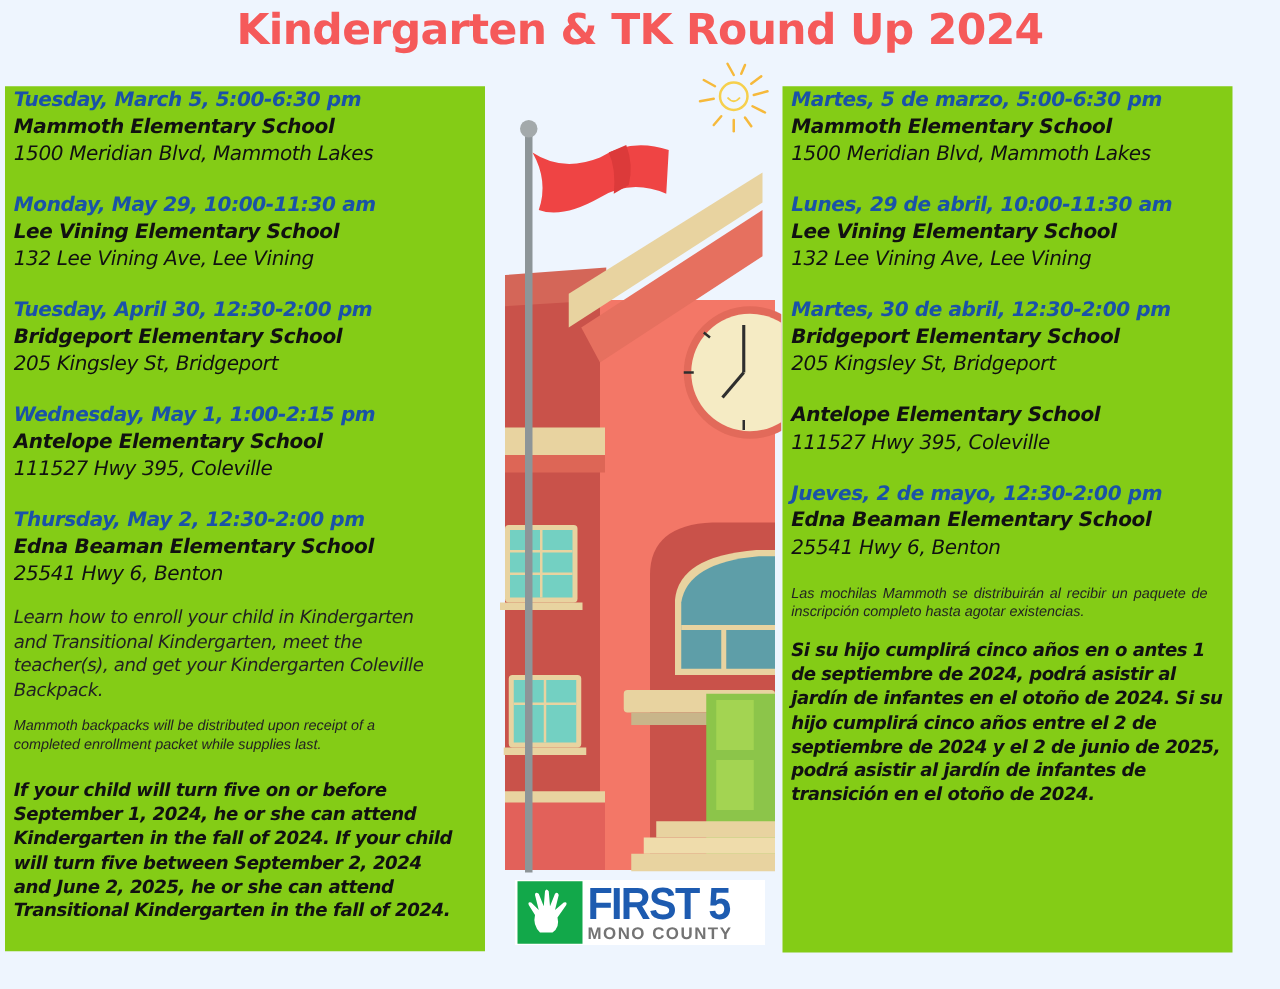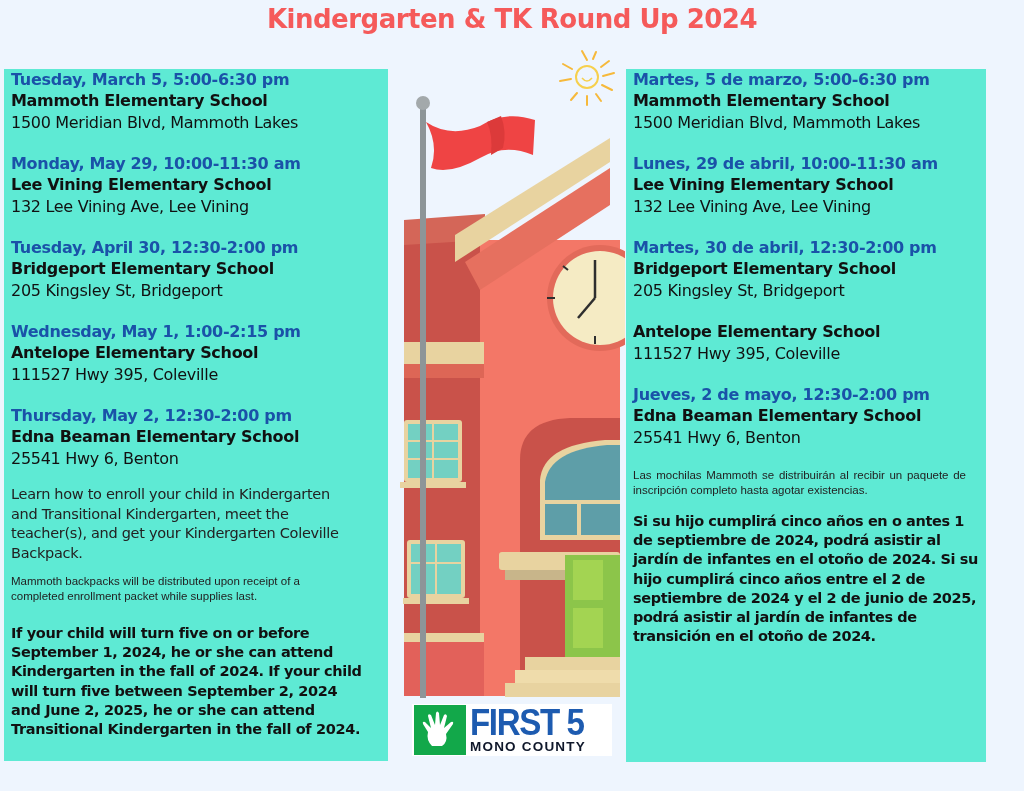--- a/index.html
+++ b/index.html
@@ -8,27 +8,28 @@
     background: #eef5fe;
     font-family: "Liberation Sans", "DejaVu Sans", sans-serif;
     color: #111;
     position: relative;
   }
   .title {
     position: absolute; left: 0; top: 4px; width: 1024px;
     text-align: center;
     font-family: "DejaVu Sans", sans-serif;
     font-weight: bold;
-    font-size: 26px;
+    font-size: 34px;
     letter-spacing: -0.5px;
     color: #f55a5a;
   }
   .panel {
     position: absolute;
-    background: #5eead4;
+    background: #84cc16;
+    font-style: italic;
   }
   .panel.left { left: 4px; top: 69px; width: 384px; height: 692px; padding: 0 0 0 7px; }
   .panel.right { left: 626px; top: 69px; width: 360px; height: 693px; padding: 0 0 0 7px; }
 
   .event { margin-bottom: 19px; }
   .left .event:first-child { margin-top: 0; }
   .event-date {
     color: #1a52a8;
     font-weight: bold;
     font-size: 16px;
@@ -86,21 +87,21 @@
     width: 52px; height: 50px; background: #12a84a; margin-left: 2px;
     display: flex; align-items: center; justify-content: center;
   }
   .logo-text { margin-left: 4px; display: flex; flex-direction: column; }
   .logo-main {
     color: #1d5bb0; font-weight: bold; font-size: 36px; line-height: 34px;
     font-family: "Liberation Sans", sans-serif; letter-spacing: -1.5px;
     transform: scaleX(0.92); transform-origin: left;
   }
   .logo-sub {
-    color: #0f172a; font-weight: bold; font-size: 13.5px; line-height: 14px;
+    color: #737373; font-weight: bold; font-size: 13.5px; line-height: 14px;
     font-family: "Liberation Sans", sans-serif; letter-spacing: 1.2px;
   }
 </style>
 </head>
 <body>
 
 <h1 class="title">Kindergarten &amp; TK Round Up 2024</h1>
 
 <section class="panel left">
   <div class="event">

